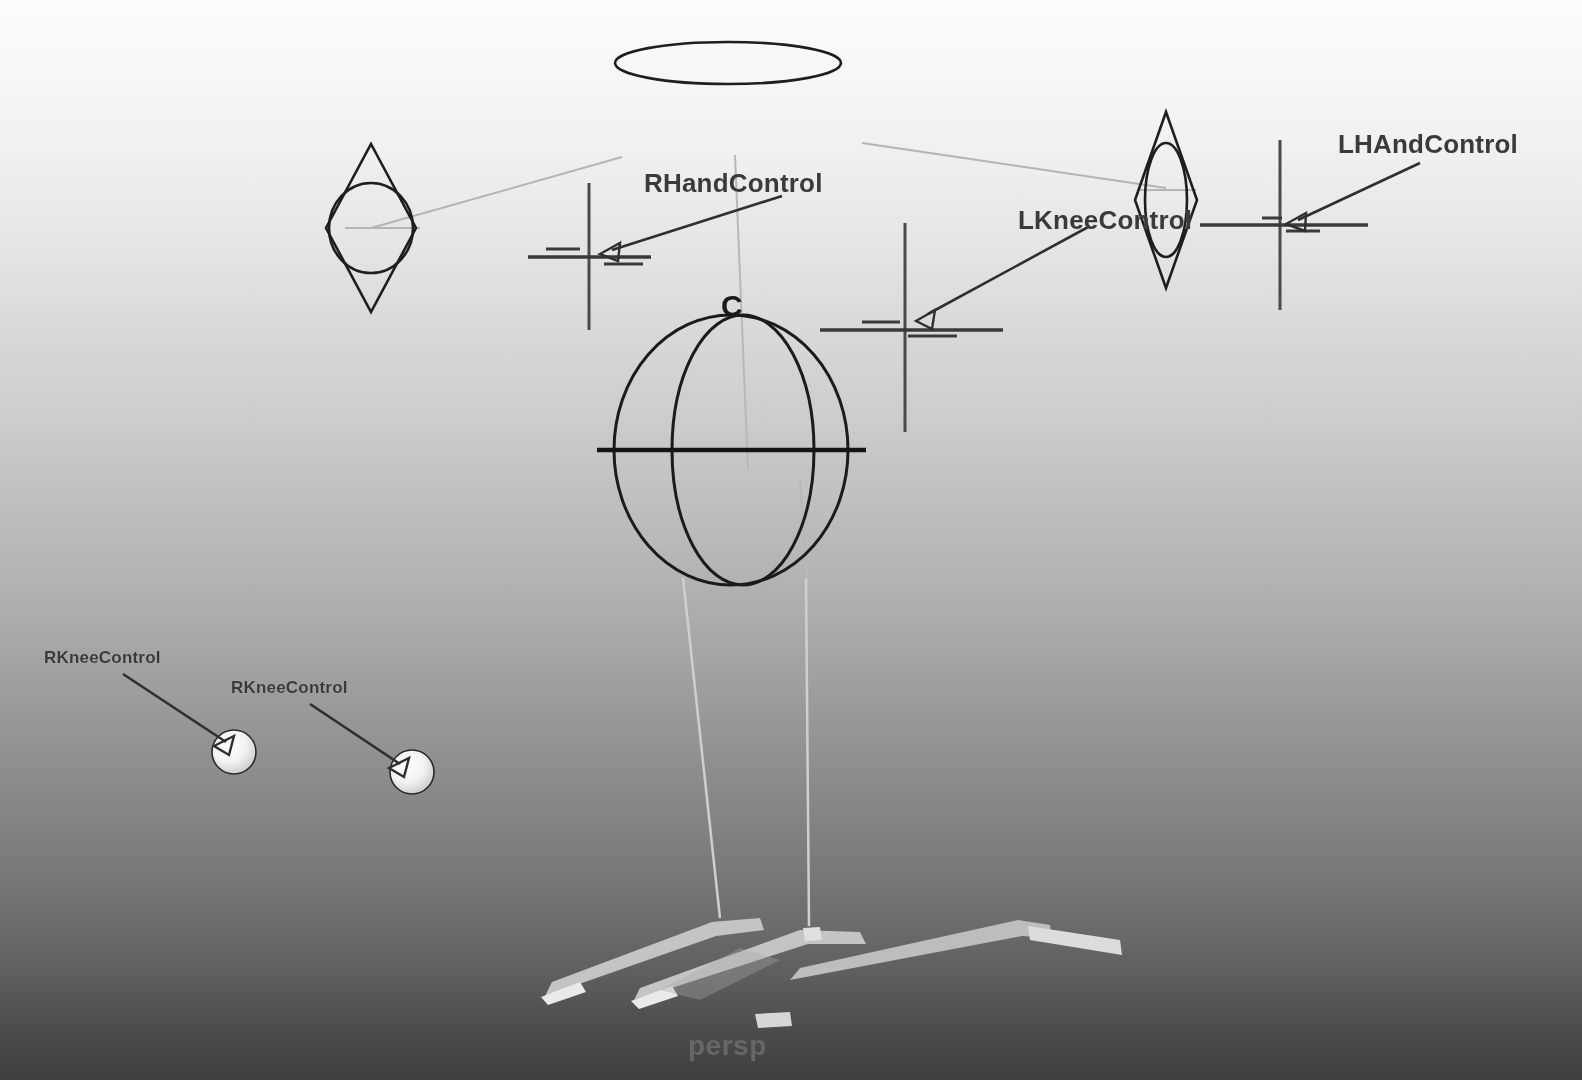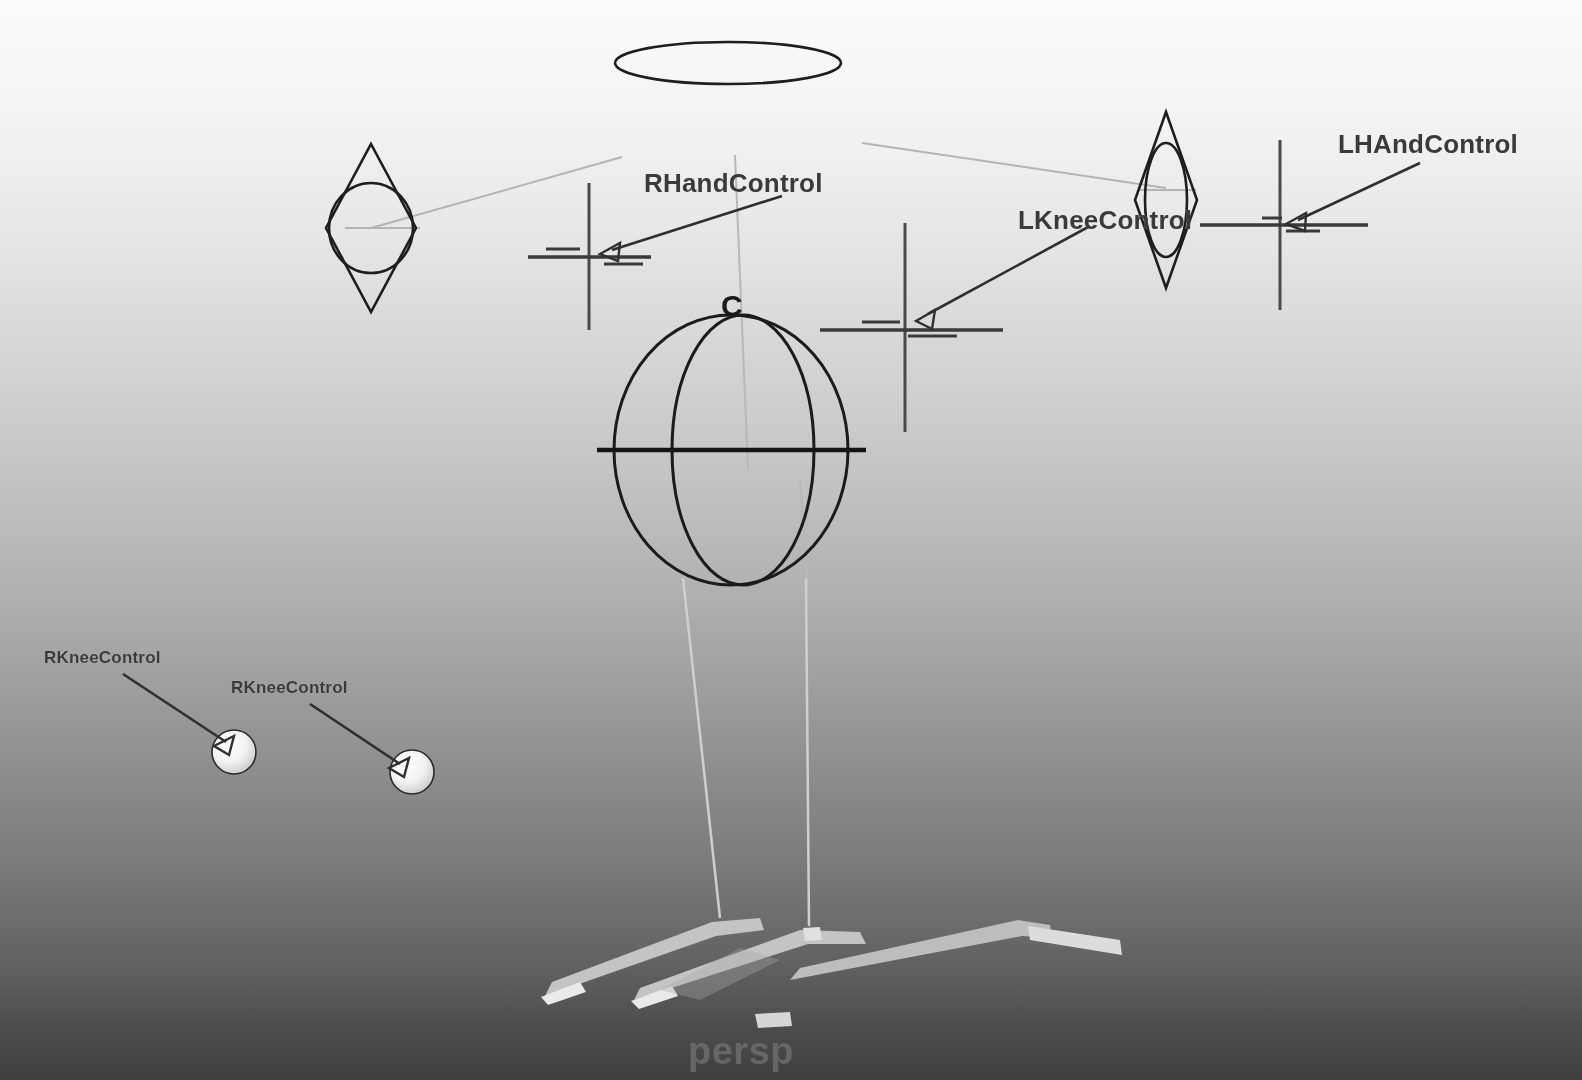--- a/index.html
+++ b/index.html
@@ -50,21 +50,21 @@
   }
   .annot-label.small {
     font-size: 17px;
   }
   #camera-name {
     position: absolute;
     left: 688px;
     top: 1030px;
     color: #6d6d6d;
     font-weight: bold;
-    font-size: 38px;
+    font-size: 28px;
     letter-spacing: 0.5px;
     opacity: 0.85;
   }
   .sphere-marker {
     position: absolute;
     color: #1b1b1b;
     font-weight: bold;
     font-size: 30px;
   }
 </style>

